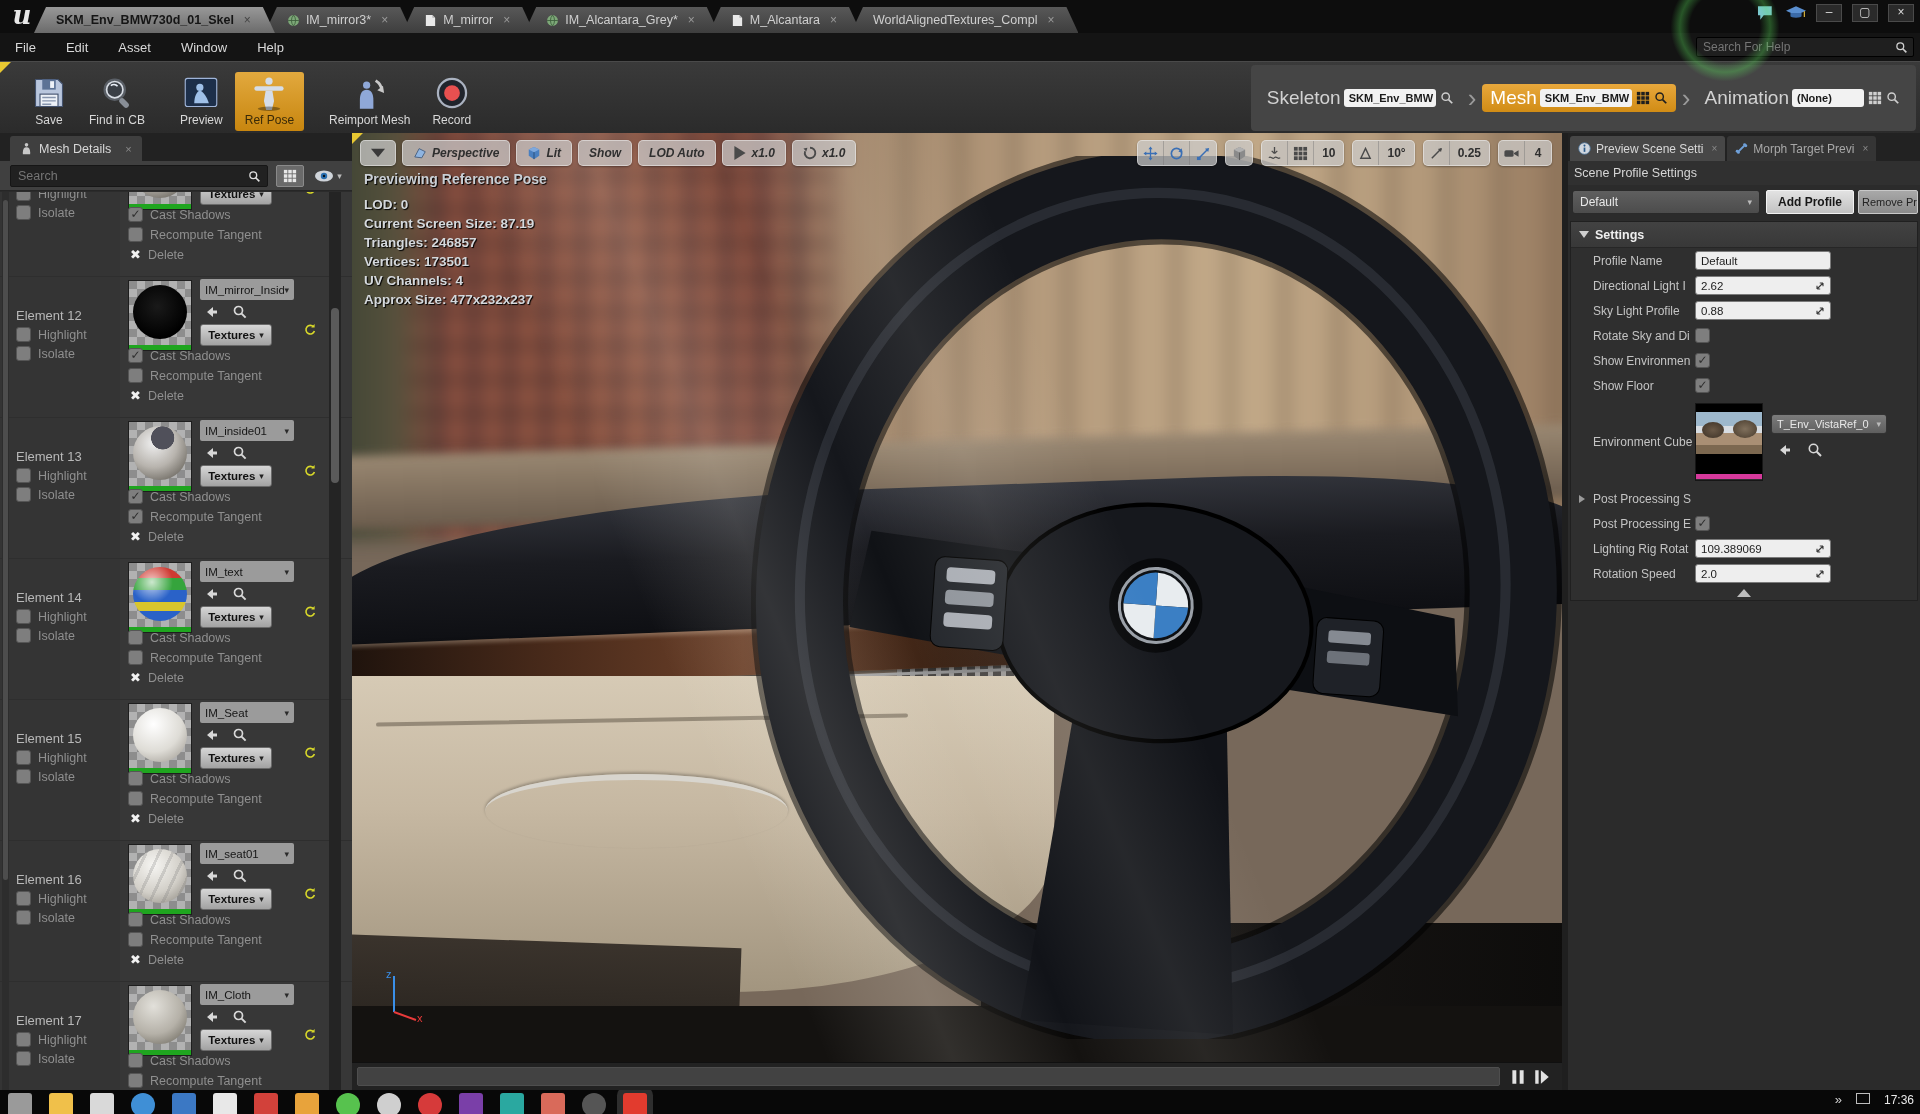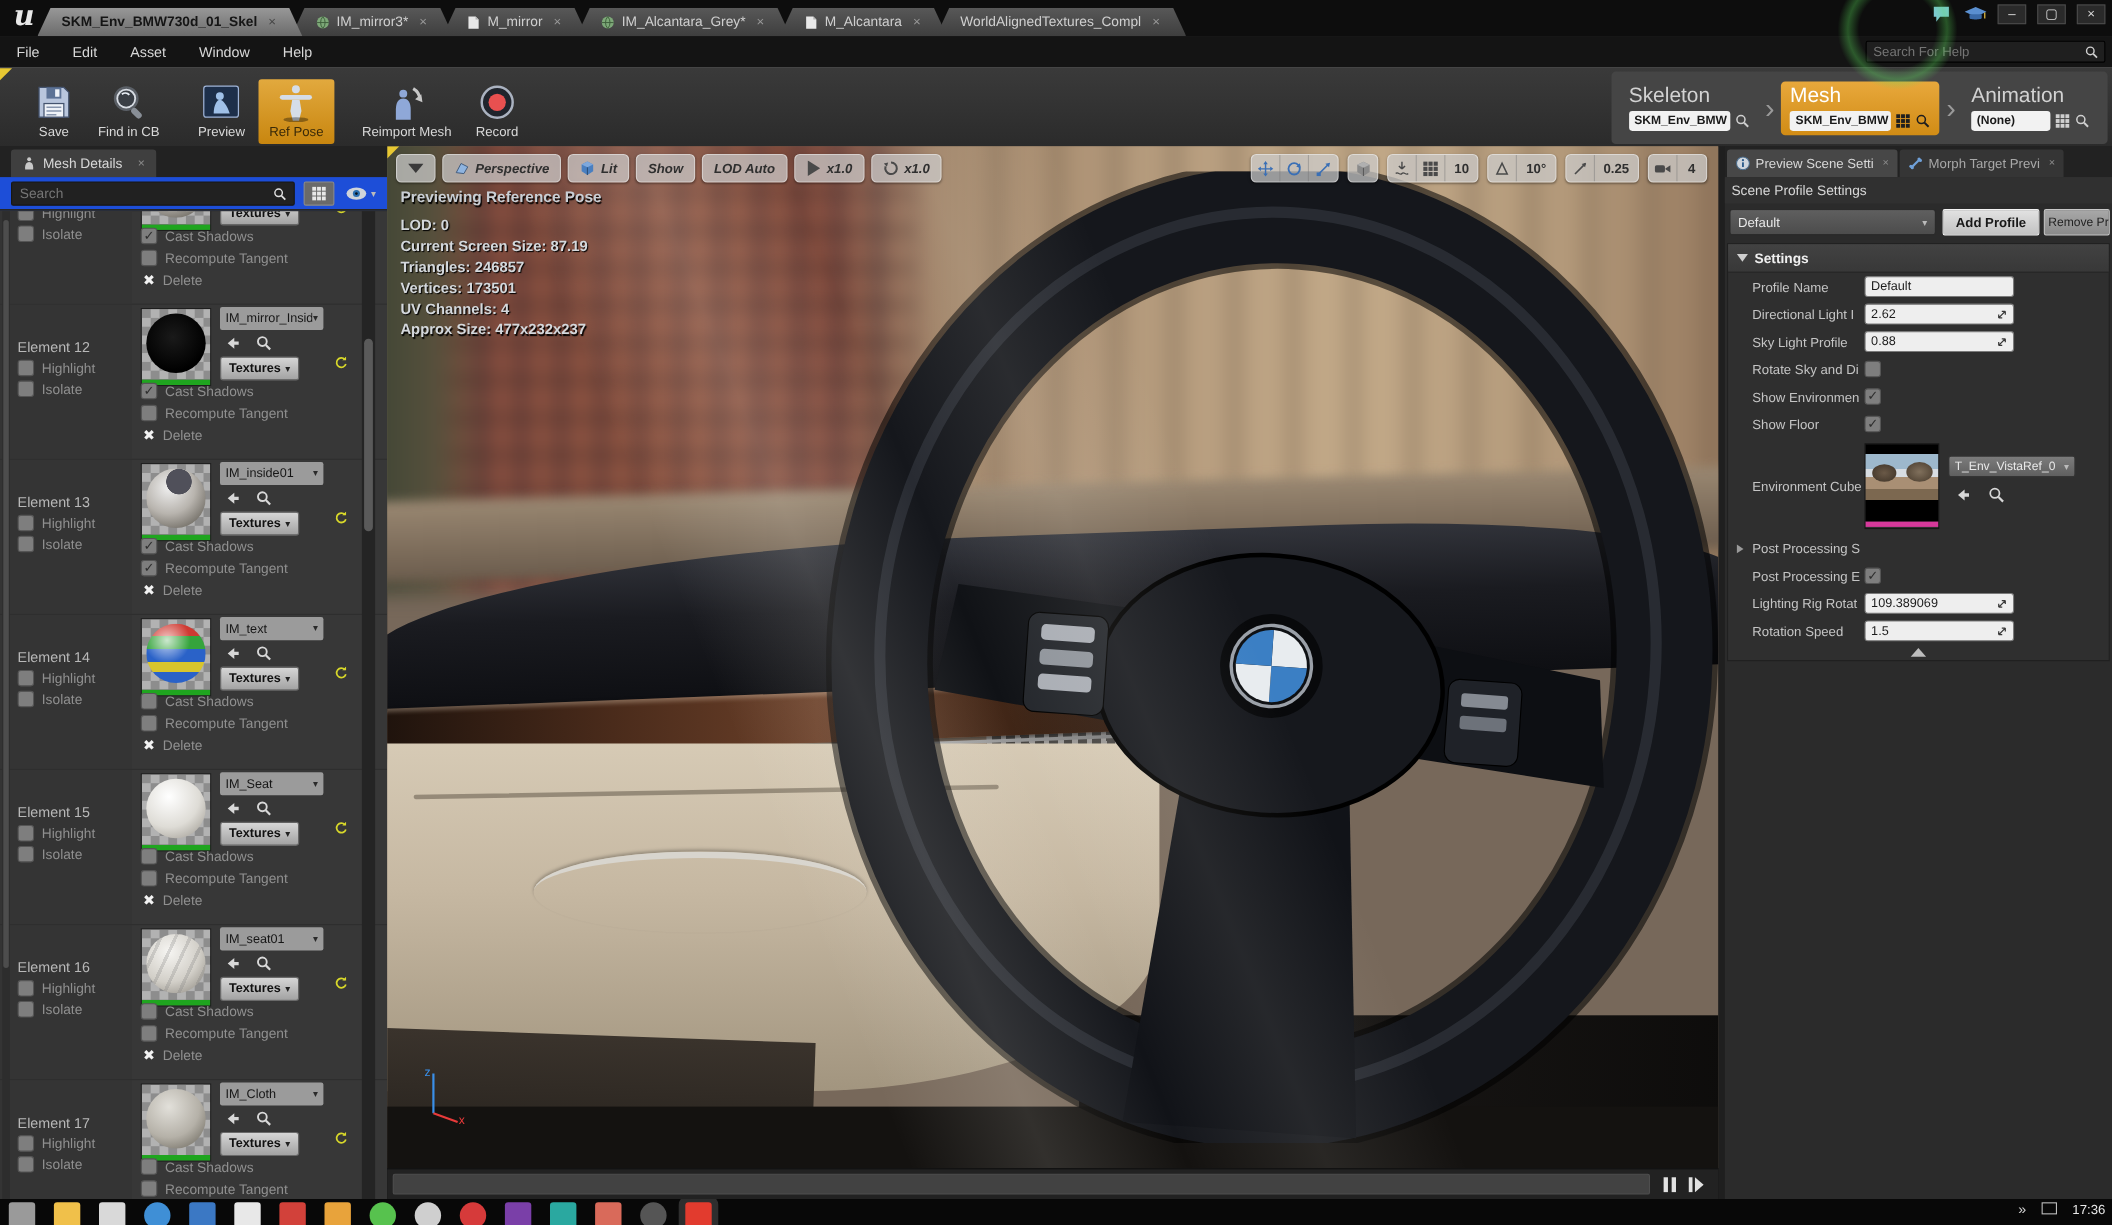--- a/index.html
+++ b/index.html
@@ -37,21 +37,21 @@
   .toolbar { position:absolute; left:0; top:61px; width:100%; height:72px; background:linear-gradient(#3a3a3a,#2b2b2b); border-top:1px solid #4a4a4a; }
   .corner-yellow { position:absolute; left:0; top:0; width:0; height:0; border-top:11px solid #e8c832; border-right:11px solid transparent; }
   .tb-row { display:flex; height:100%; align-items:flex-end; padding-left:20px; }
   .tb-btn { display:flex; flex-direction:column; align-items:center; justify-content:center; gap:2px; padding:3px 10px 4px; border-radius:3px; margin:2px 1px; }
   .tb-btn .ic { width:36px; height:36px; }
   .tb-btn .lbl { font-size:12px; color:#d8d8d8; white-space:nowrap; }
   .tb-btn.active { background:linear-gradient(#e2a93e,#c8860f); }
   .tb-btn.active .lbl { color:#3a2a08; }
   .tb-sep { width:1px; background:#1a1a1a; margin:6px 6px; }
   .crumbs { position:absolute; right:4px; top:3px; height:66px; background:#454545; border-radius:4px; display:flex; align-items:center; padding:0 8px; gap:2px; }
-  .crumb { display:flex; flex-direction:column; justify-content:center; gap:3px; padding:4px 8px; border-radius:4px; }
+  .crumb { display:flex; flex-direction:row; justify-content:center; gap:3px; padding:4px 8px; border-radius:4px; }
   .crumb .ct { font-size:19px; color:#d2d2d2; line-height:20px; }
   .crumb.active { background:linear-gradient(#e8a83c,#d18c15); }
   .crumb.active .ct { color:#fff; }
   .crumb-row { display:flex; align-items:center; gap:4px; }
   .crumb-field { background:#f2f2f2; border-radius:3px; height:18px; font-size:11px; font-weight:bold; color:#1a1a1a; padding:0 5px; line-height:18px; overflow:hidden; white-space:nowrap; }
   .crumb .ic.small { width:14px; height:14px; color:#1e1e1e; }
   .crumb:not(.active) .ic.small { color:#cfcfcf; }
   .chev { color:#9a9a9a; font-size:26px; line-height:60px; padding:0 4px; }
 
   
@@ -59,21 +59,21 @@
   .left-panel  { position:absolute; left:0; top:0; width:352px; height:957px; background:#2b2b2b; }
   .center-col  { position:absolute; left:352px; top:0; width:1210px; height:957px; background:#151515; }
   .right-panel { position:absolute; left:1568px; top:0; width:352px; height:957px; background:#2b2b2b; }
 
   
   .panel-tabrow { position:absolute; left:0; top:0; width:100%; height:28px; background:#222; display:flex; }
   .panel-tab { display:flex; align-items:center; gap:6px; background:#3f3f3f; padding:0 10px; border-radius:3px 3px 0 0; margin:3px 0 0 10px; }
   .panel-tab .ic { width:13px; height:13px; color:#c8c8c8; }
   .panel-tab .pt-label { color:#d8d8d8; font-size:12.5px; }
   .panel-tab .tx { color:#8a8a8a; font-size:11px; margin-left:8px; }
-  .searchrow { position:absolute; left:0; top:28px; width:100%; height:30px; background:#1d4ed8; border-bottom:1px solid #262626; }
+  .searchrow { position:absolute; left:0; top:28px; width:100%; height:30px; background:#404040; border-bottom:1px solid #262626; }
   .search-box { position:absolute; left:10px; top:4px; width:258px; height:22px; background:#212121; border:1px solid #161616; border-radius:2px; display:flex; align-items:center; }
   .search-box input { flex:1; background:transparent; border:none; outline:none; color:#9a9a9a; font-size:12.5px; padding:0 7px; font-family:inherit; }
   .search-box .ic { width:13px; height:13px; color:#e0e0e0; margin-right:6px; }
   .sq-btn { position:absolute; top:4px; height:22px; border-radius:2px; display:flex; align-items:center; justify-content:center; }
   .grid-btn { left:276px; width:28px; background:#6a6a6a; border:1px solid #8a8a8a; }
   .grid-btn .ic { width:14px; height:14px; color:#e8e8e8; }
   .eye-btn { left:310px; width:36px; gap:3px; }
   .eye-btn .ic { width:20px; height:12px; }
   .dda { font-size:9px; color:#bbb; }
 
@@ -1241,21 +1241,21 @@
                 <span class="ic ">
                   <svg viewBox="0 0 10 10">
                     <path d="M2 8L8 2M8 2H4.8M8 2v3.2M2 8h3.2M2 8V4.8" stroke="#3a3a3a" fill="none" stroke-width="1.1"></path>
                   </svg>
                 </span>
               </div>
             </div>
             <div class="ps-row t-spin">
               <span class="ps-label" style="left: 22px;">Rotation Speed</span>
               <div class="ps-field">
-                <span class="pf-val">1.5</span>
+                <span class="pf-val">2.0</span>
                 <span class="ic ">
                   <svg viewBox="0 0 10 10">
                     <path d="M2 8L8 2M8 2H4.8M8 2v3.2M2 8h3.2M2 8V4.8" stroke="#3a3a3a" fill="none" stroke-width="1.1"></path>
                   </svg>
                 </span>
               </div>
             </div>
           </div>
         <div class="collapse-arrow">
             <span></span>

